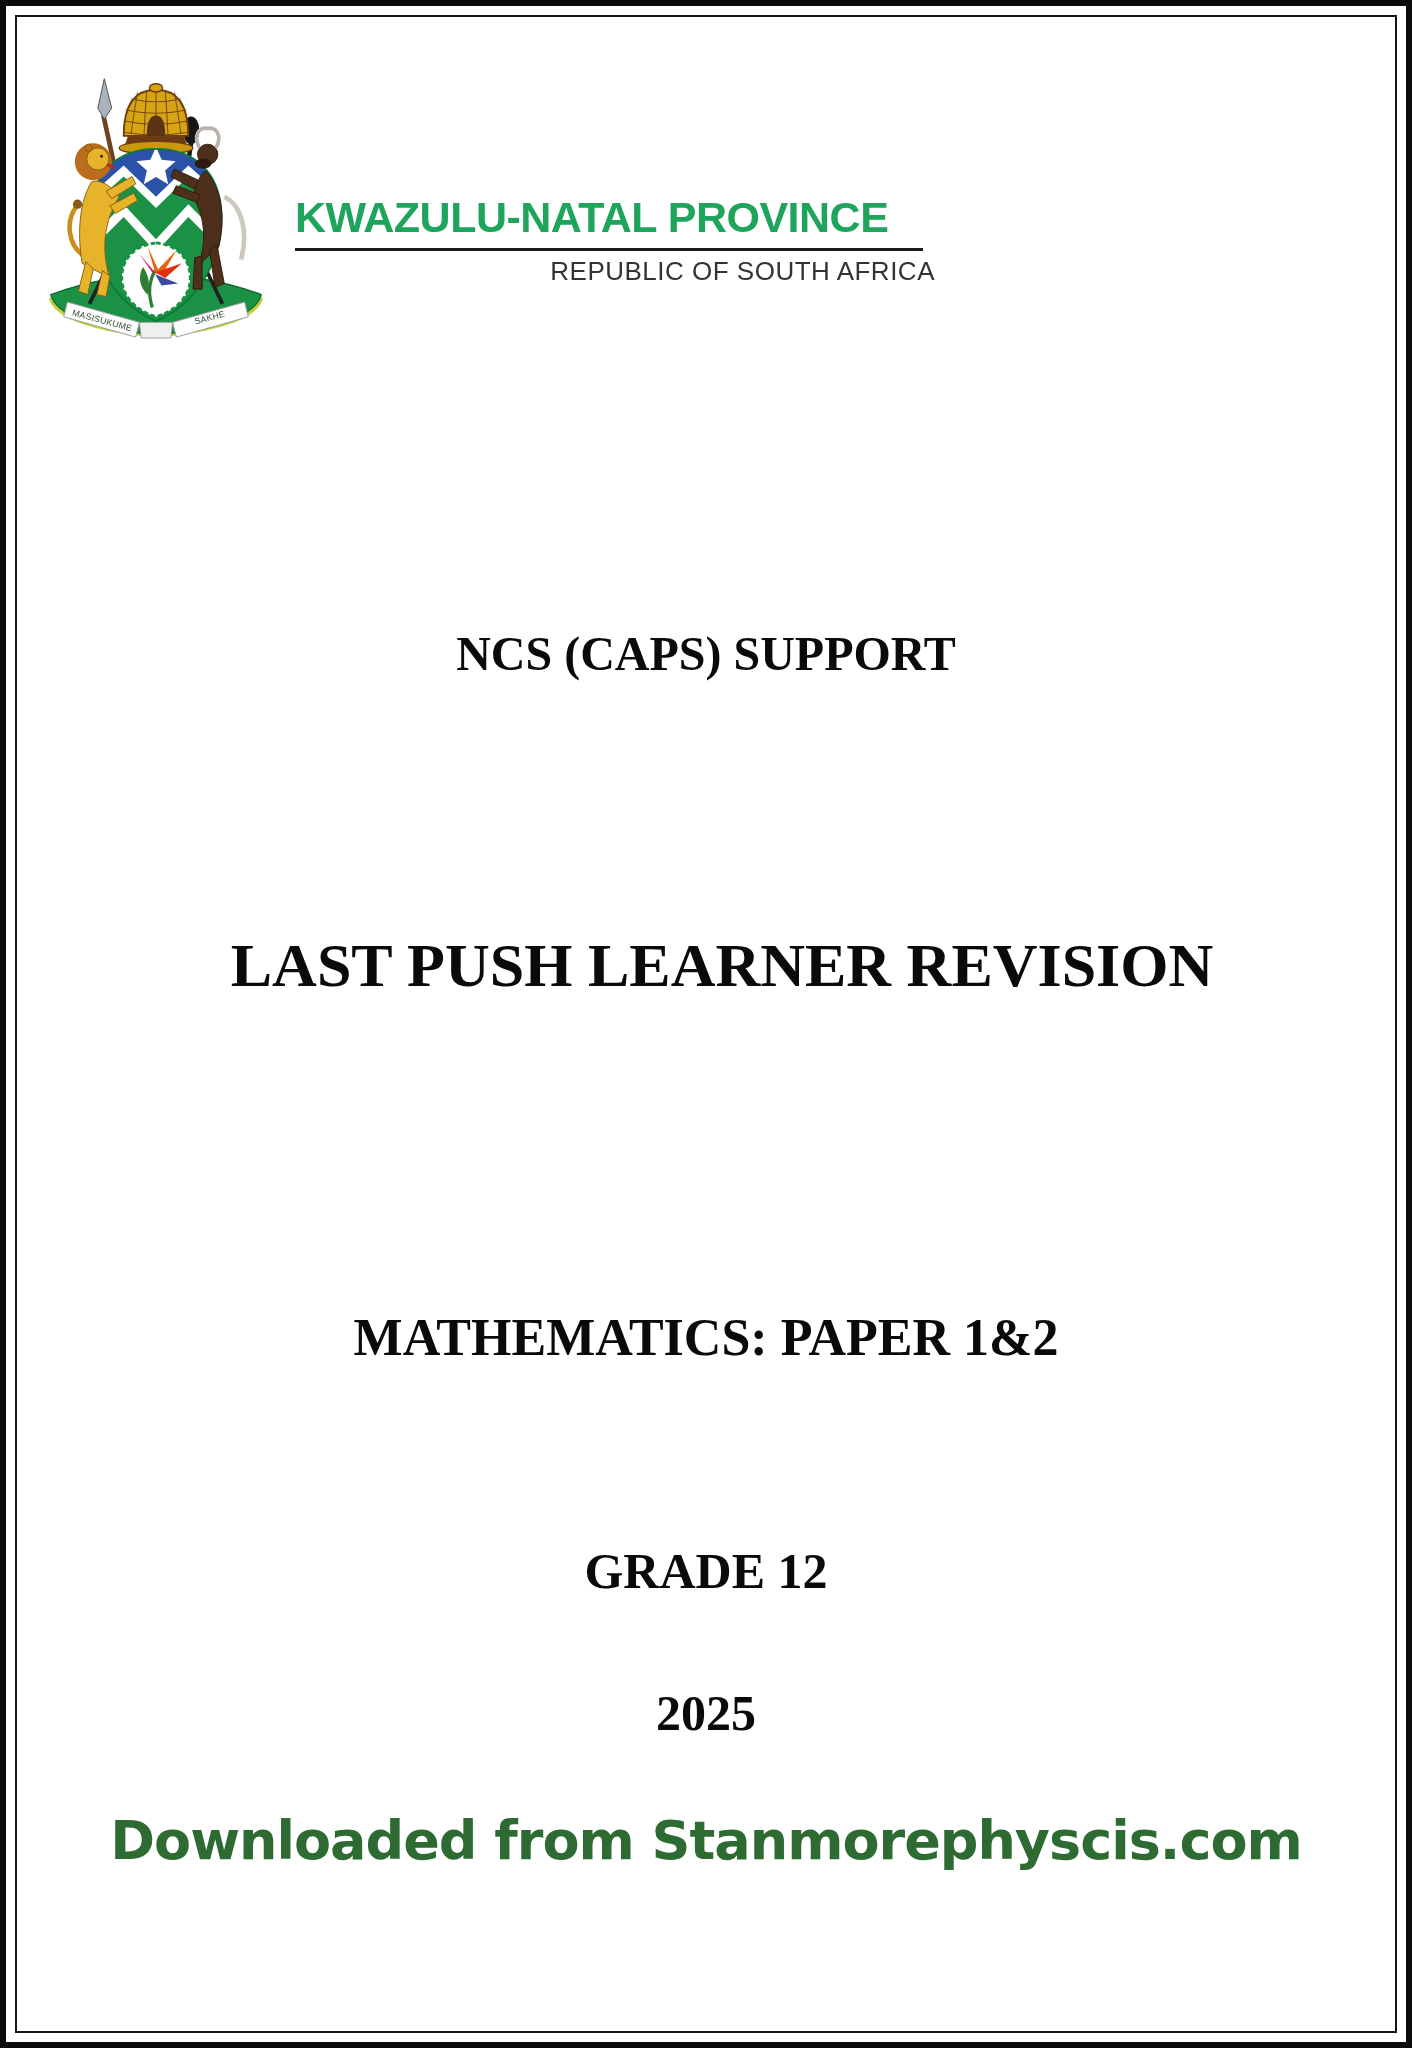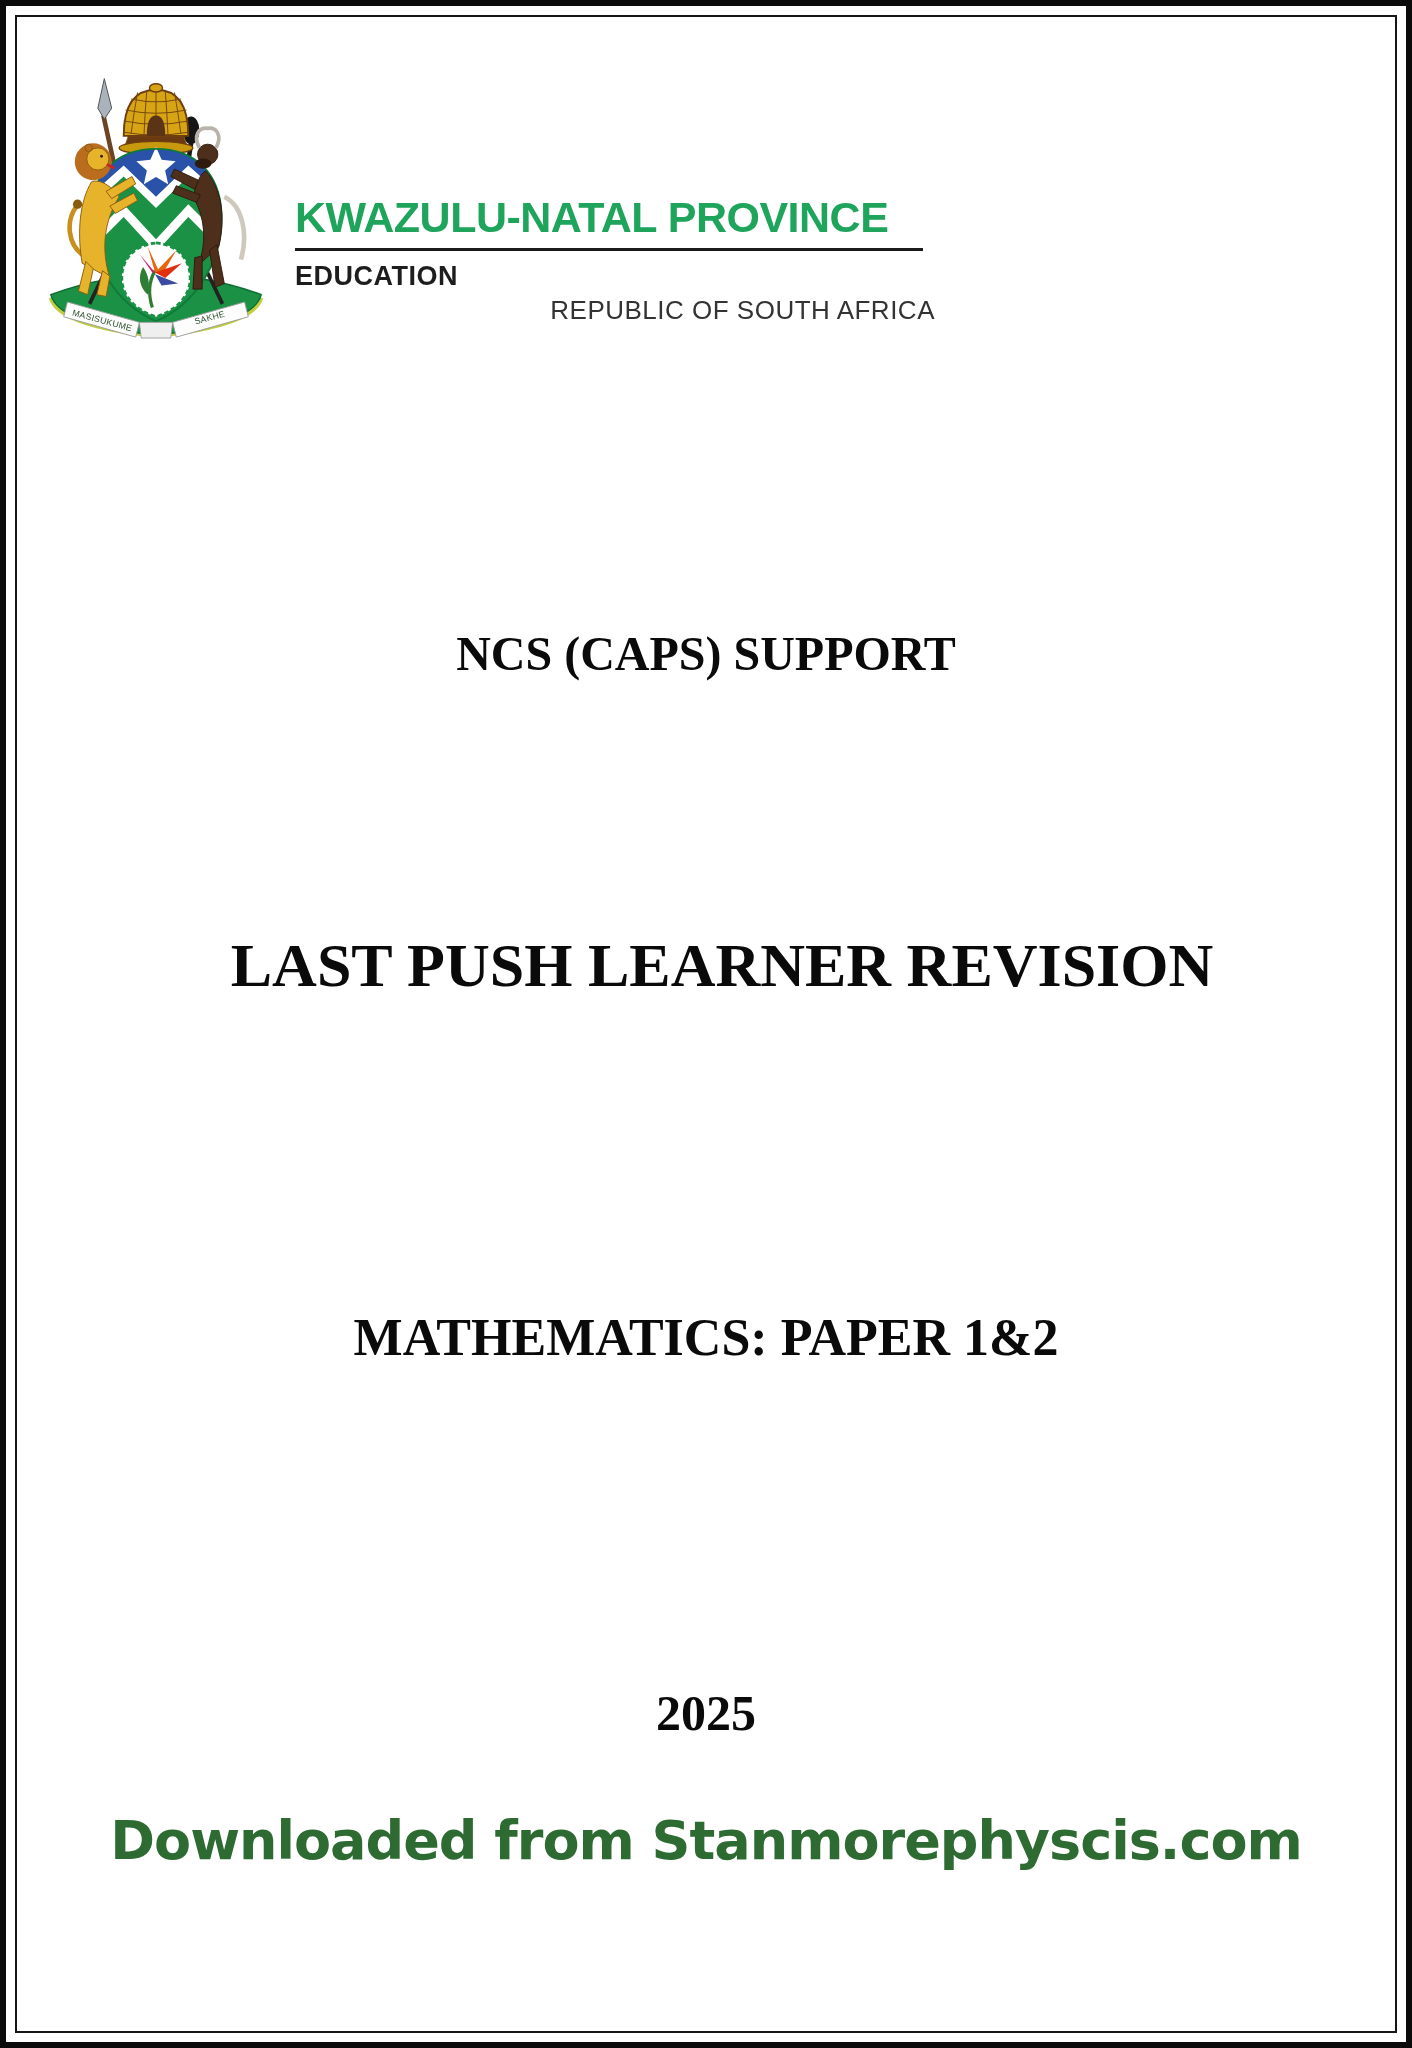--- a/index.html
+++ b/index.html
@@ -161,30 +161,30 @@
       <circle cx="186" cy="100" r="11"></circle>
       <ellipse cx="181" cy="110" rx="9" ry="5.5" fill="#2e1a0e" stroke="none"></ellipse>
       <path d="M177,93 C170,80 176,70 187,72" fill="none" stroke="#b9b3ab" stroke-width="4"></path>
       <path d="M195,93 C202,80 196,70 185,72" fill="none" stroke="#b9b3ab" stroke-width="4"></path>
     </g>
   </svg>
 
   <div class="brand">
     <div class="brand-province">KWAZULU-NATAL PROVINCE</div>
     <div class="brand-rule"></div>
-    <div class="brand-dept">EDUCATION</div>
     <div class="brand-country">REPUBLIC OF SOUTH AFRICA</div>
   </div>
 
 
   <div class="heading h-support">NCS (CAPS) SUPPORT</div>
 
   <div class="heading h-title">
     <div>LAST PUSH LEARNER REVISION</div>
   </div>
 
   <div class="heading h-subject">MATHEMATICS: PAPER 1&amp;2</div>
 
+  <div class="heading h-grade">GRADE 12</div>
 
   <div class="heading h-year">2025</div>
 
   <div class="heading h-footer">Downloaded from Stanmorephyscis.com</div>
 </div>
 
 </body></html>

